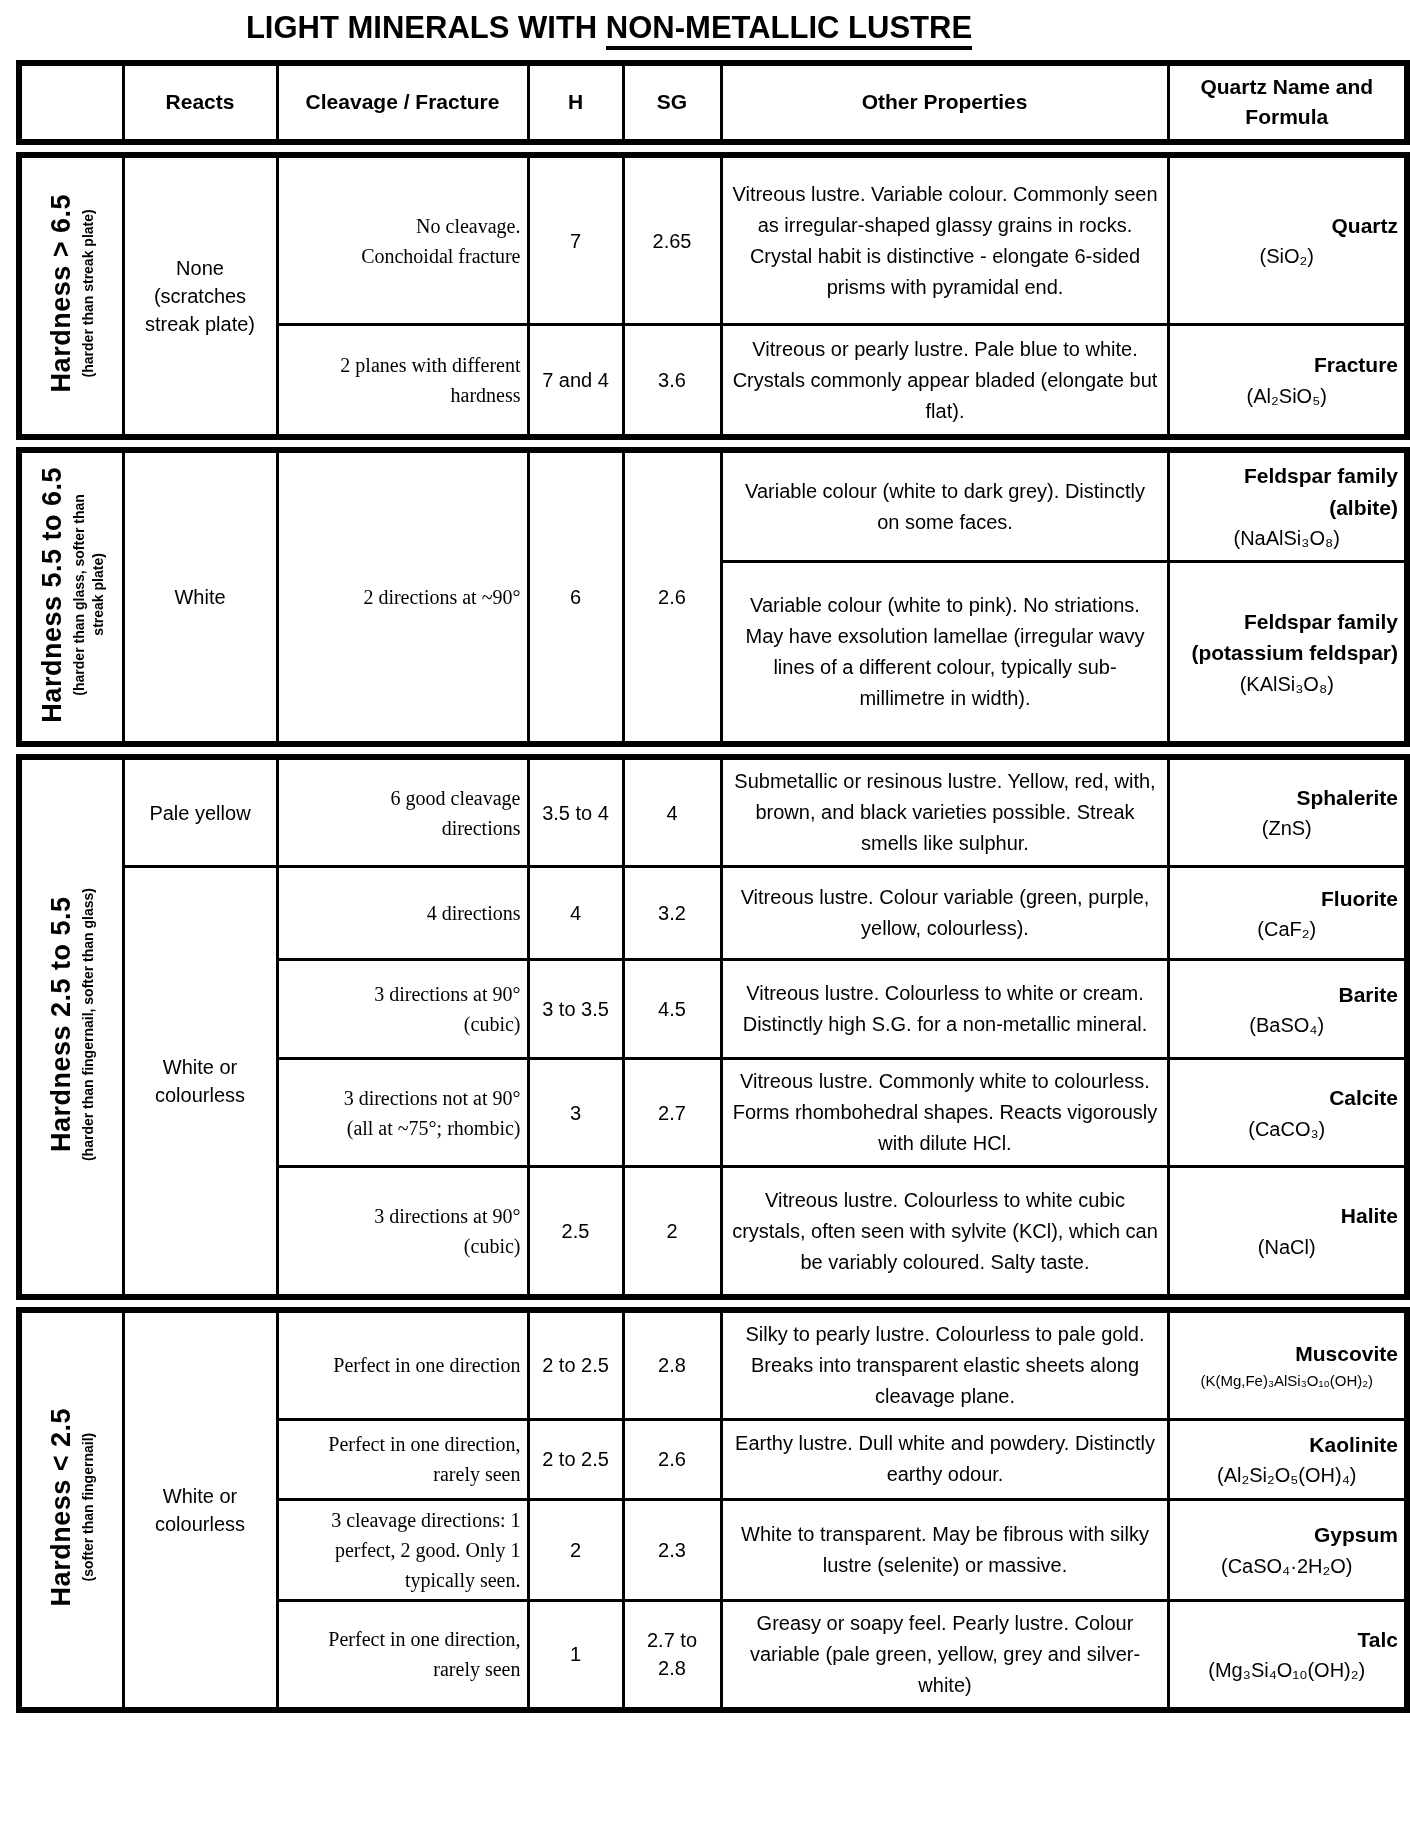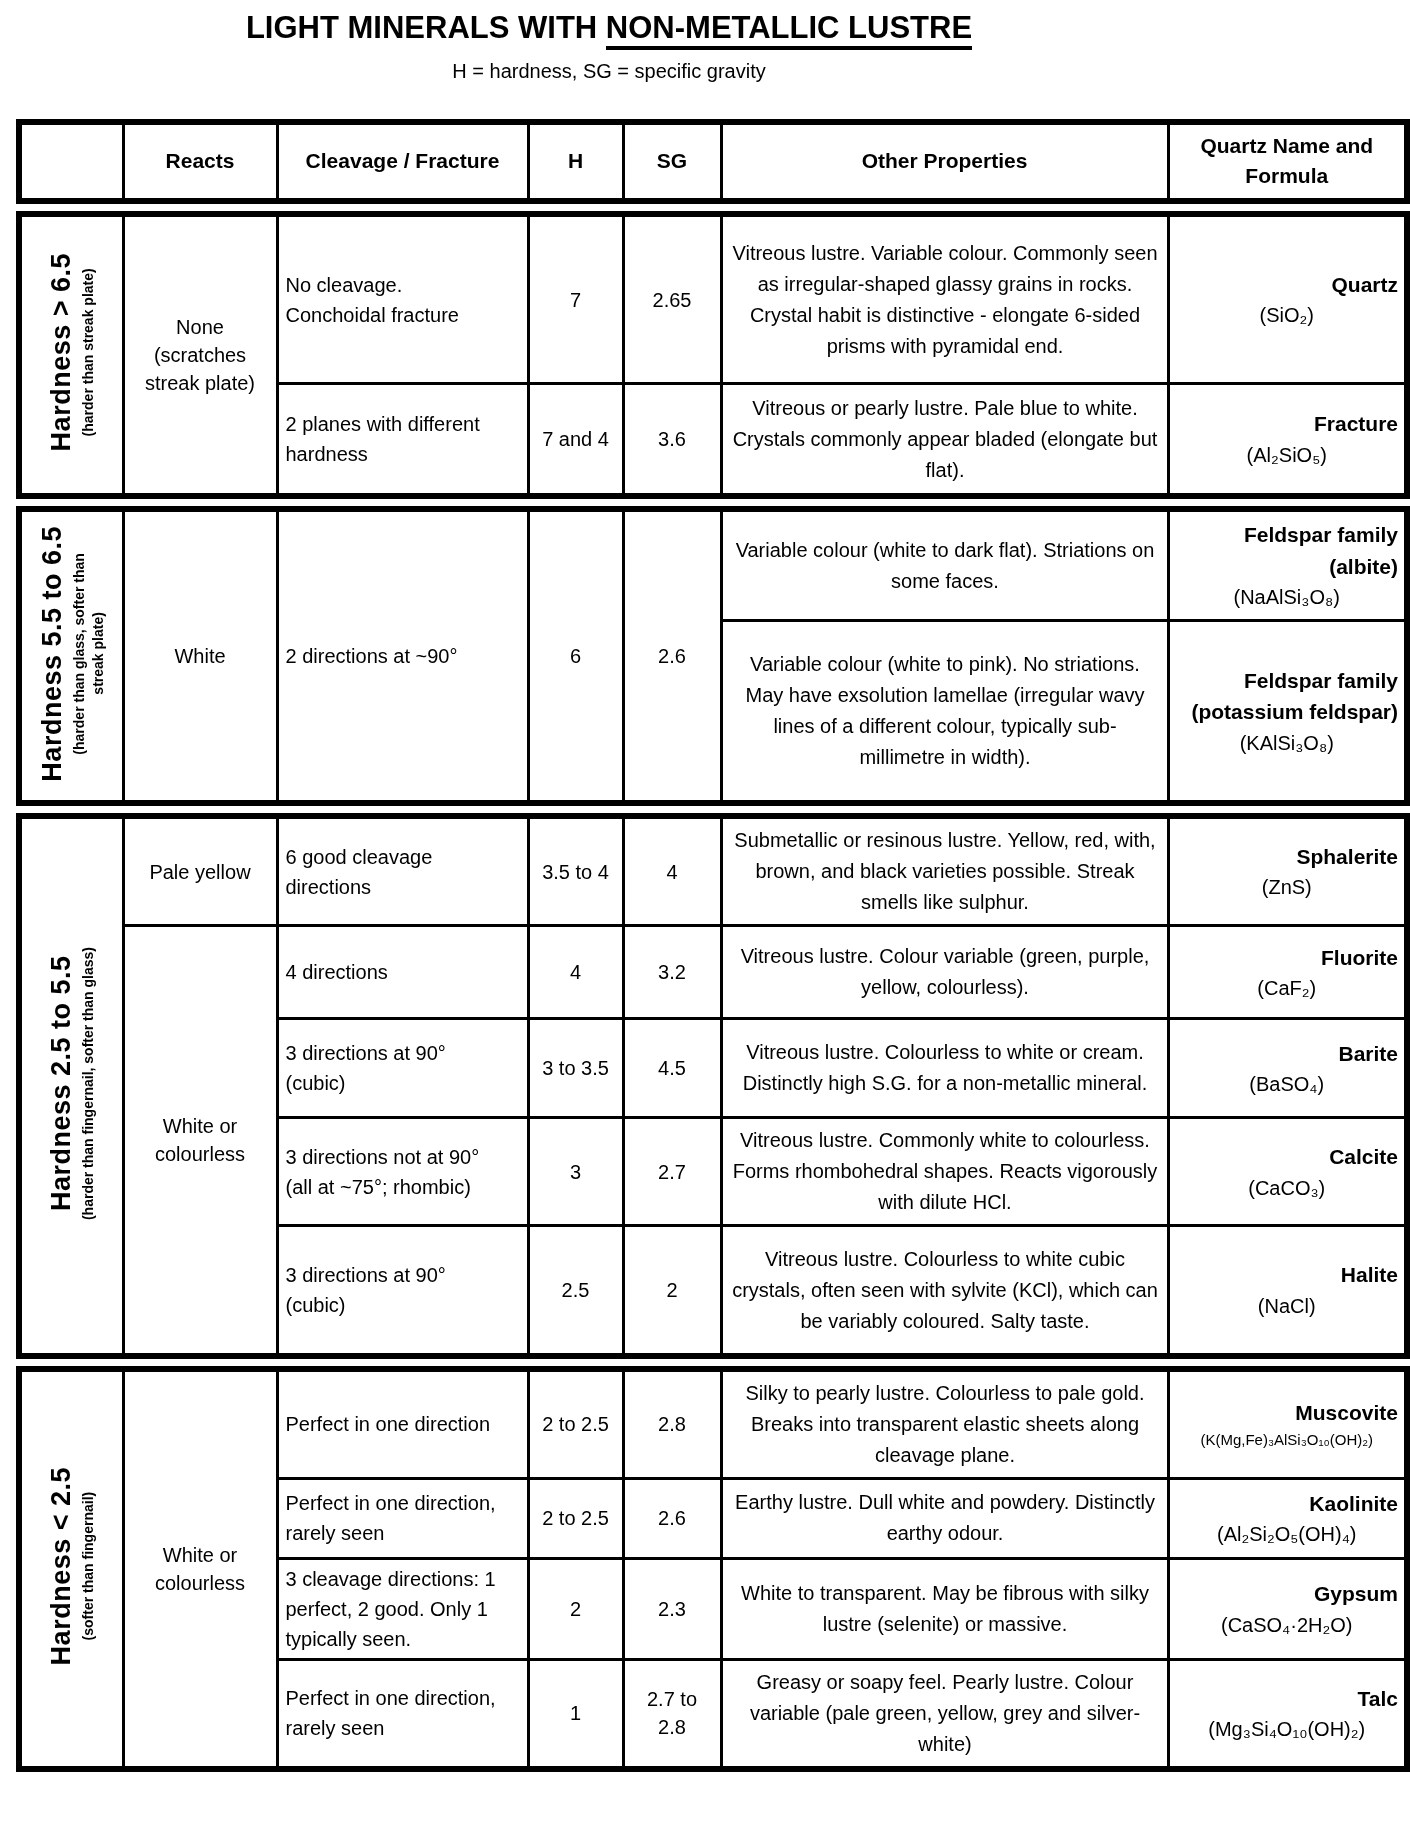--- a/index.html
+++ b/index.html
@@ -15,39 +15,38 @@
   table {
     border-collapse:collapse; table-layout:fixed;
     width:1388px; margin-left:16px;
     border:6px solid #000;
   }
   .sec { margin-top:7px; }
   th, td { border:3px solid #000; vertical-align:middle; font-size:20px; padding:4px 6px; box-sizing:border-box; }
   th { font-weight:bold; text-align:center; font-size:21px; line-height:1.45; padding:6px 4px; }
 
   .center { text-align:center; white-space:pre-line; line-height:1.4; padding:2px 2px; }
-  .cleav  { text-align:left; white-space:pre-line; line-height:1.5; padding:4px 6px 4px 7px; }
+  .cleav  { text-align:right; white-space:pre-line; line-height:1.5; padding:4px 6px 4px 7px;font-family:Liberation Serif, serif; }
   .props  { text-align:center; line-height:1.55; padding:6px 8px 6px 9px; }
   .mineral { text-align:center; line-height:1.5; padding:4px 6px; }
   .mname { font-weight:bold; font-size:21px; white-space:pre-line;text-align:right; }
   .mformula { font-size:20px; }
   .mformula.small { font-size:15px; }
 
   .vcell { text-align:center; padding:2px; }
   .vert { display:inline-block; writing-mode:vertical-rl; transform:rotate(180deg); text-align:center; }
   .vtitle { font-weight:bold; font-size:27px; line-height:1.25; letter-spacing:0.5px; }
   .vsub { font-weight:bold; font-size:14px; line-height:1.35; white-space:pre-line; }
 </style>
 </head>
 <body>
 
 <div class="page">
 
   <h1 class="title"><span>LIGHT MINERALS WITH </span><span class="u">NON-METALLIC LUSTRE</span></h1>
-  <div class="subtitle">H = hardness, SG = specific gravity</div>
 
   <table>
     <colgroup>
         <col style="width:104px">
         <col style="width:154px">
         <col style="width:251px">
         <col style="width:95px">
         <col style="width:98px">
         <col style="width:447px">
         <col style="width:239px">
@@ -126,21 +125,21 @@
         <div class="vert">
           <div class="vtitle">Hardness 5.5 to 6.5</div>
           <div class="vsub">(harder than glass, softer than
 streak plate)</div>
         </div>
       </td>
       <td class="center" rowspan="2">White</td>
       <td class="cleav" rowspan="2">2 directions at ~90°</td>
       <td class="center" rowspan="2">6</td>
       <td class="center" rowspan="2">2.6</td>
-      <td class="props">Variable colour (white to dark flat). Striations on some faces.</td>
+      <td class="props">Variable colour (white to dark grey). Distinctly on some faces.</td>
       <td class="mineral">
         <div class="mname">Feldspar family
 (albite)</div>
         <div class="mformula">(NaAlSi₃O₈)</div>
       </td>
     </tr>
     <tr style="height:182px">
       <td class="props">Variable colour (white to pink). No striations. May have exsolution lamellae (irregular wavy lines of a different colour, typically sub-millimetre in width).</td>
       <td class="mineral">
         <div class="mname">Feldspar family

